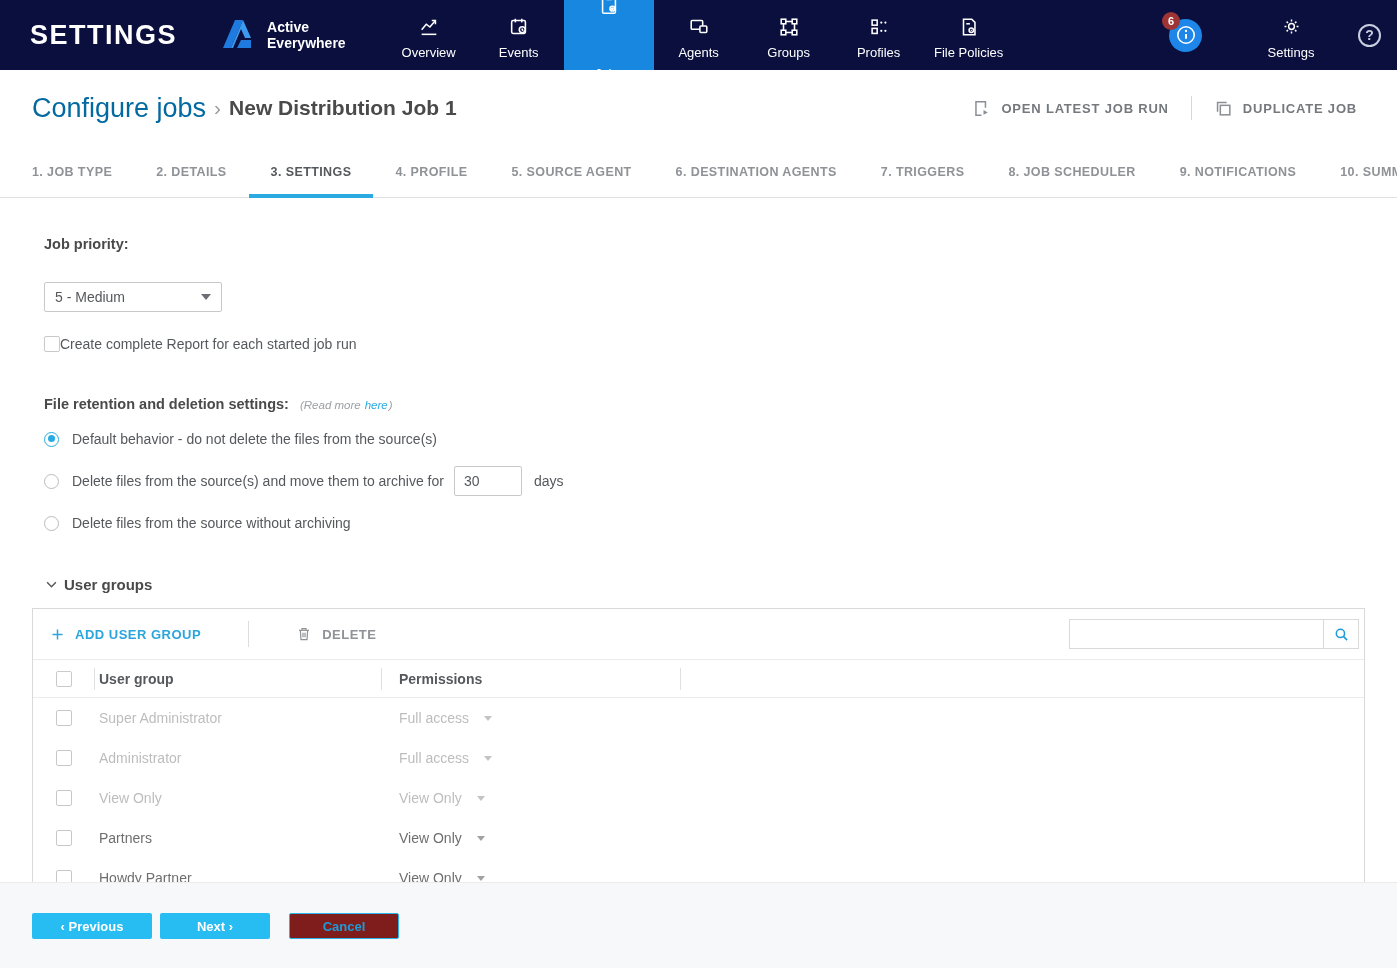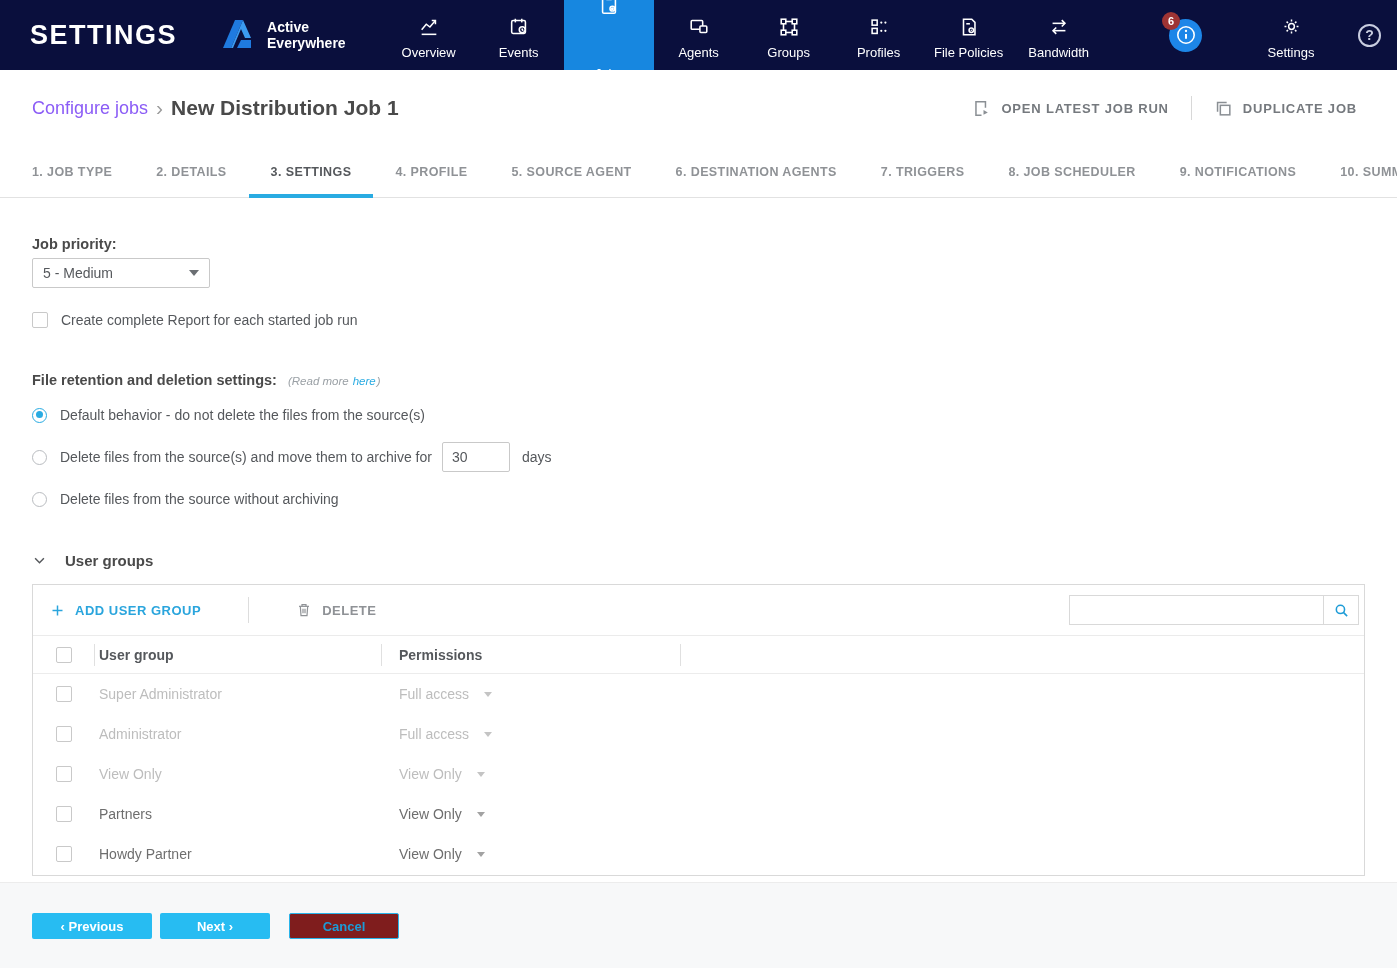--- a/index.html
+++ b/index.html
@@ -49,21 +49,21 @@
     width: 23px; height: 23px; border-radius: 50%; border: 2px solid #c9cde0;
     color: #c9cde0; font-size: 14px; font-weight: 700; display: flex;
     align-items: center; justify-content: center; margin: 0 16px 0 30px; cursor: pointer;
   }
 
   
   .page-head {
     height: 76px; display: flex; align-items: center;
     padding: 0 40px 0 32px;
   }
-  .breadcrumb { font-size: 18px; color: #8b5cf6; cursor: pointer; }
+  .breadcrumb { font-size: 27px; color: #0369a1; cursor: pointer; }
   .crumb-sep { font-size: 21px; color: #9b9b9b; margin: 0 8px; }
   .page-title { font-size: 21px; color: #4a4a4a; font-weight: 700; }
   .head-actions { margin-left: auto; display: flex; align-items: center; }
   .head-action {
     display: flex; align-items: center; cursor: pointer;
     font-size: 13px; font-weight: 600; letter-spacing: 0.8px; color: #75797e;
   }
   .head-action .icon { margin-right: 10px; }
   .head-vsep { width: 1px; height: 24px; background: #d8d8d8; margin: 0 22px; }
 
@@ -77,38 +77,38 @@
     font-size: 12.5px; font-weight: 600; letter-spacing: 0.4px; color: #8f9296;
     cursor: pointer; white-space: nowrap;
   }
   .tab.active { color: #55585c; }
   .tab.active::after {
     content: ""; position: absolute; left: 0; right: 0; bottom: -1px;
     height: 4px; background: #29abe2;
   }
 
   
-  .content { padding-left: 32px; }
+  .content { padding-left: 44px; }
   .field-label { margin-top: 38px; font-size: 14.5px; font-weight: 700; color: #4a4a4a; }
   .select-box {
-    margin-top: 6px; width: 178px; height: 30px; border: 1px solid #c9c9c9;
+    margin-top: 30px; width: 178px; height: 30px; border: 1px solid #c9c9c9;
     border-radius: 2px; display: flex; align-items: center; padding: 0 10px;
     font-size: 14px; color: #55585c; cursor: pointer; background: #fff;
   }
   .caret-down {
     width: 0; height: 0; border-left: 5px solid transparent;
     border-right: 5px solid transparent; border-top: 6px solid #6b6f73;
     margin-left: auto;
   }
   .check-row { margin-top: 24px; display: flex; align-items: center; }
   .checkbox {
     width: 16px; height: 16px; border: 1px solid #c9c9c9; border-radius: 2px;
     background: #fff; cursor: pointer; flex: 0 0 auto;
   }
-  .check-row .row-label { font-size: 14px; color: #55585c; margin-left: 13px; }
+  .check-row .row-label { font-size: 14px; color: #55585c; }
 
   .section-label { margin-top: 44px; font-size: 14.5px; color: #4a4a4a; }
   .section-label b { font-weight: 700; }
   .read-more { font-size: 11.5px; font-style: italic; color: #9aa0a5; margin-left: 7px; }
   .read-more a { color: #29abe2; text-decoration: none; cursor: pointer; margin: 0 1px 0 4px; }
 
   .radio-row { display: flex; align-items: center; margin-top: 16px; min-height: 22px; }
   .radio-row:first-of-type { margin-top: 20px; }
   .radio {
     width: 15px; height: 15px; border-radius: 50%; border: 1px solid #b9bcc0;
@@ -122,21 +122,21 @@
   .radio-row .row-label { font-size: 14px; color: #55585c; margin-left: 13px; }
   .days-input {
     width: 68px; height: 30px; border: 1px solid #c9c9c9; border-radius: 2px;
     margin: 0 12px 0 10px; padding: 0 9px; font-size: 14px; color: #55585c;
     font-family: inherit; outline: none;
   }
 
   
   .ug-head { margin-top: 42px; display: flex; align-items: center; }
   .ug-head .chev { cursor: pointer; }
-  .ug-title { font-size: 15px; font-weight: 700; color: #4a4a4a; margin-left: 18px; }
+  .ug-title { font-size: 15px; font-weight: 700; color: #4a4a4a; margin-left: 5px; }
 
   .table {
     margin: 15px 32px 0 32px; border: 1px solid #d9d9d9; height: 292px;
     overflow: hidden; background: #fff;
   }
   .tbl-toolbar {
     height: 51px; border-bottom: 1px solid #ebebeb; display: flex;
     align-items: center; padding: 0 5px 0 17px; gap: 20px;
   }
   .tool-btn { display: flex; align-items: center; cursor: pointer; }
@@ -288,31 +288,20 @@
       <span class="icon">
         <svg width="22" height="22" viewBox="0 0 24 24" fill="none" stroke="#fff" stroke-width="1.7">
           <path d="M6 3.5h9l3.5 3.5v13.5H6z"></path>
           <line x1="9" y1="8.5" x2="13" y2="8.5"></line>
           <circle cx="14.5" cy="15.5" r="2.4" fill="#0a0f3d"></circle>
           <circle cx="14.5" cy="15.5" r="0.8" fill="#fff" stroke="none"></circle>
         </svg>
       </span>
       <span class="nav-label">File Policies</span>
     </div>
-    <div class="nav-item">
-      <span class="icon">
-        <svg width="22" height="22" viewBox="0 0 24 24" fill="none" stroke="#fff" stroke-width="1.7">
-          <line x1="5" y1="8" x2="18" y2="8"></line>
-          <polyline points="15 4.5 18.5 8 15 11.5"></polyline>
-          <line x1="19" y1="16" x2="6" y2="16"></line>
-          <polyline points="9 12.5 5.5 16 9 19.5"></polyline>
-        </svg>
-      </span>
-      <span class="nav-label">Bandwidth</span>
-    </div>
   </div>
 
   <div class="nav-right">
     <div class="info-btn">
       <span class="badge">6</span>
       <span>
         <svg width="24" height="24" viewBox="0 0 24 24" fill="none" stroke="#fff" stroke-width="1.6">
           <circle cx="12" cy="12" r="8.2"></circle>
           <line x1="12" y1="11" x2="12" y2="15.8" stroke-width="2"></line>
           <circle cx="12" cy="8" r="1.15" fill="#fff" stroke="none"></circle>

